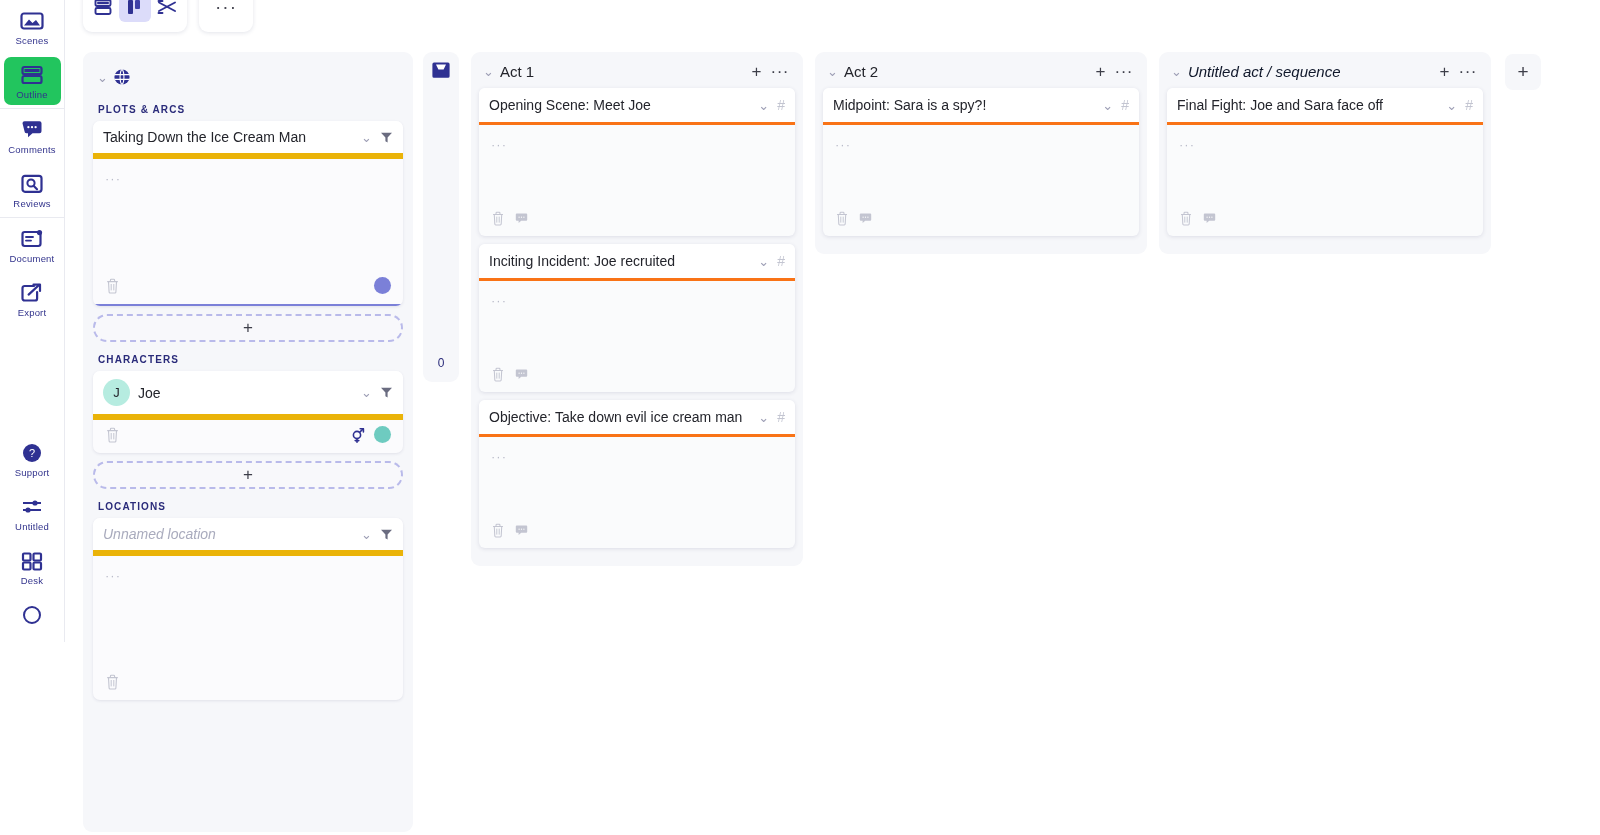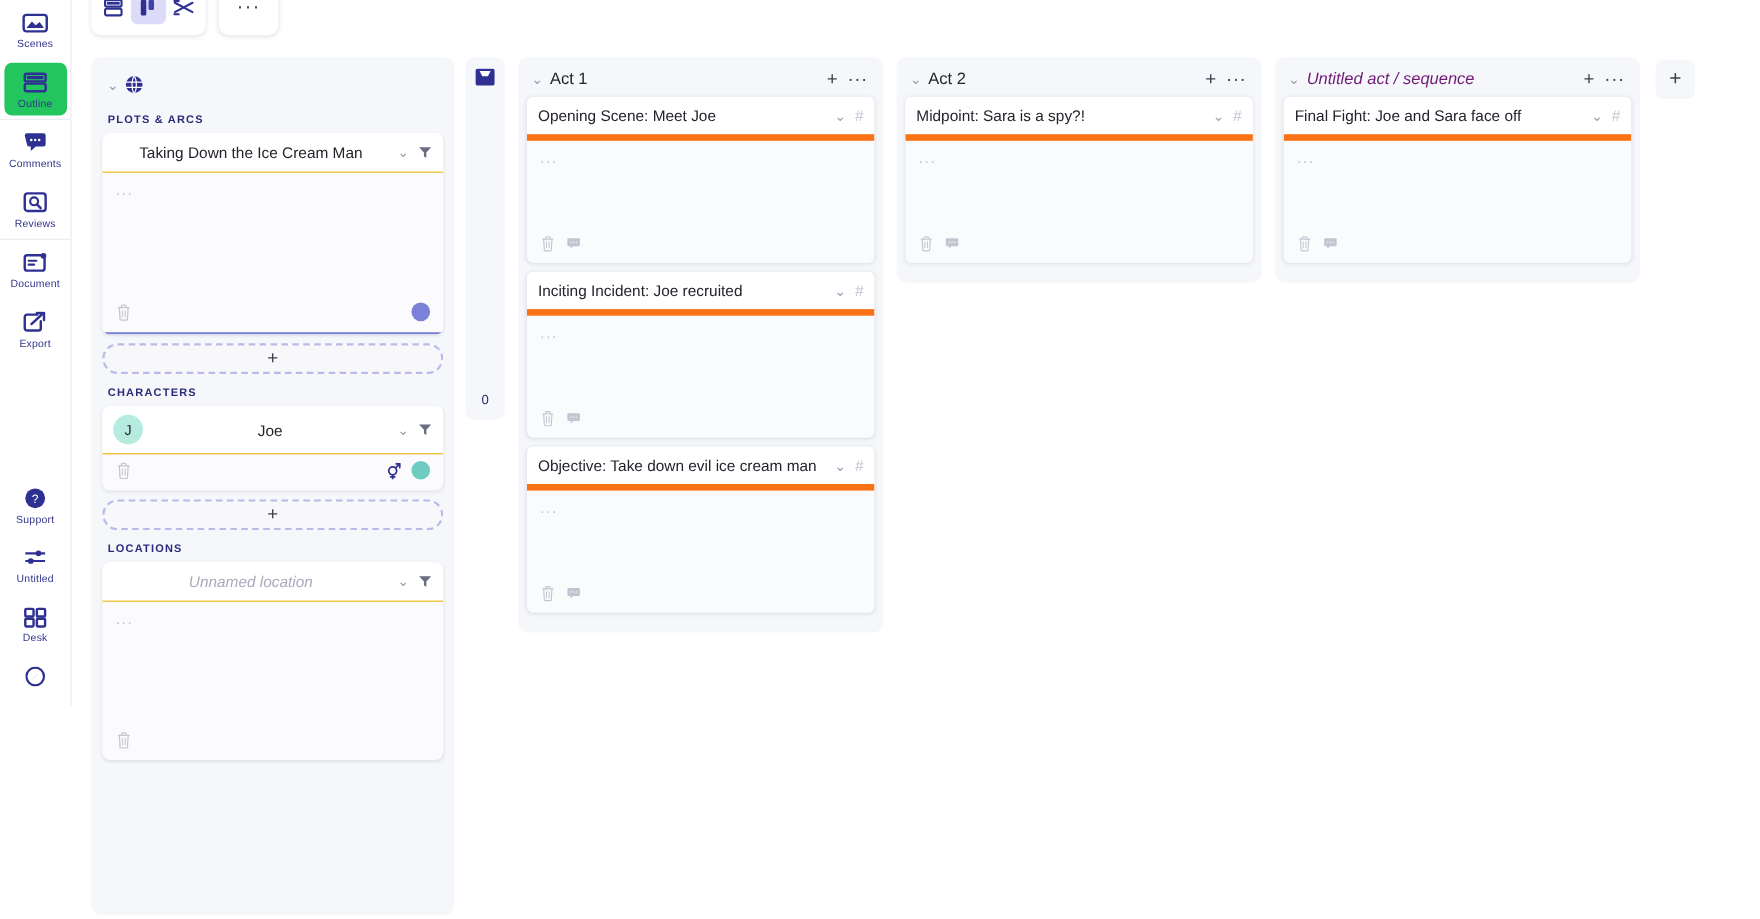--- a/index.html
+++ b/index.html
@@ -84,23 +84,22 @@
     background: #fbfbfd;
     border-radius: 7px;
     box-shadow: 0 1px 3px rgba(40,44,90,.10);
     overflow: hidden;
     position: relative;
   }
   .ecard-head {
     background: #ffffff;
     display: flex; align-items: center; gap: 8px;
     padding: 8px 10px 8px 10px;
-    border-bottom: 1px solid #eab308;
+    border-bottom: 6px solid #eab308;
     min-height: 36px;
-    text-align: center;
   }
   .ecard-title { font-size: 14px; color: #23242b; flex: 1 1 auto; }
   .ecard-title.placeholder { color: #a9abbd; font-style: italic; }
   .avatar {
     width: 27px; height: 27px; border-radius: 50%;
     background: #b6ece0; color: #23242b;
     display: flex; align-items: center; justify-content: center;
     font-size: 13px; flex: 0 0 27px;
   }
   .head-icons { display: flex; align-items: center; gap: 8px; }
@@ -135,37 +134,37 @@
     flex: 0 0 332px; width: 332px; margin-left: 12px;
     background: #f6f7fa; border-radius: 9px;
     padding: 8px 8px 10px 8px;
     align-self: flex-start;
   }
   .act-head {
     display: flex; align-items: center; gap: 6px;
     padding: 3px 6px 8px 4px;
   }
   .act-name { font-size: 15px; color: #23242b; flex: 1 1 auto; }
-  .act-name.placeholder { color: #701a75; font-style: italic; }
+  .act-name.placeholder { color: #0f172a; font-style: italic; }
   .act-head-icons { display: flex; align-items: center; gap: 9px; }
   .plus { font-size: 17px; color: #3d3e49; line-height: 12px; cursor: pointer; }
   .ddd { font-size: 17px; color: #3d3e49; line-height: 8px; letter-spacing: .5px; cursor: pointer; }
 
   .scene-card {
     background: #fafbfc;
     border-radius: 6px;
     box-shadow: 0 1px 4px rgba(40,44,90,.12);
     margin-bottom: 8px;
     overflow: hidden;
   }
   .scene-head {
     background: #ffffff;
     display: flex; align-items: center;
     padding: 9px 10px;
-    border-bottom: 6px solid #f97316;
+    border-bottom: 3px solid #f97316;
   }
   .scene-title { font-size: 14px; color: #23242b; flex: 1 1 auto; }
   .scene-icons { display: flex; align-items: center; gap: 8px; }
   .hash { color: #c3c5d1; font-size: 14px; }
   .scene-body { padding: 10px 12px 0 12px; height: 86px; }
   .scene-foot { display: flex; align-items: center; gap: 10px; padding: 0 12px 10px 12px; }
 
   .add-col-btn {
     flex: 0 0 36px; width: 36px; height: 36px; margin-left: 14px;
     background: #f6f7fa; border-radius: 8px;

